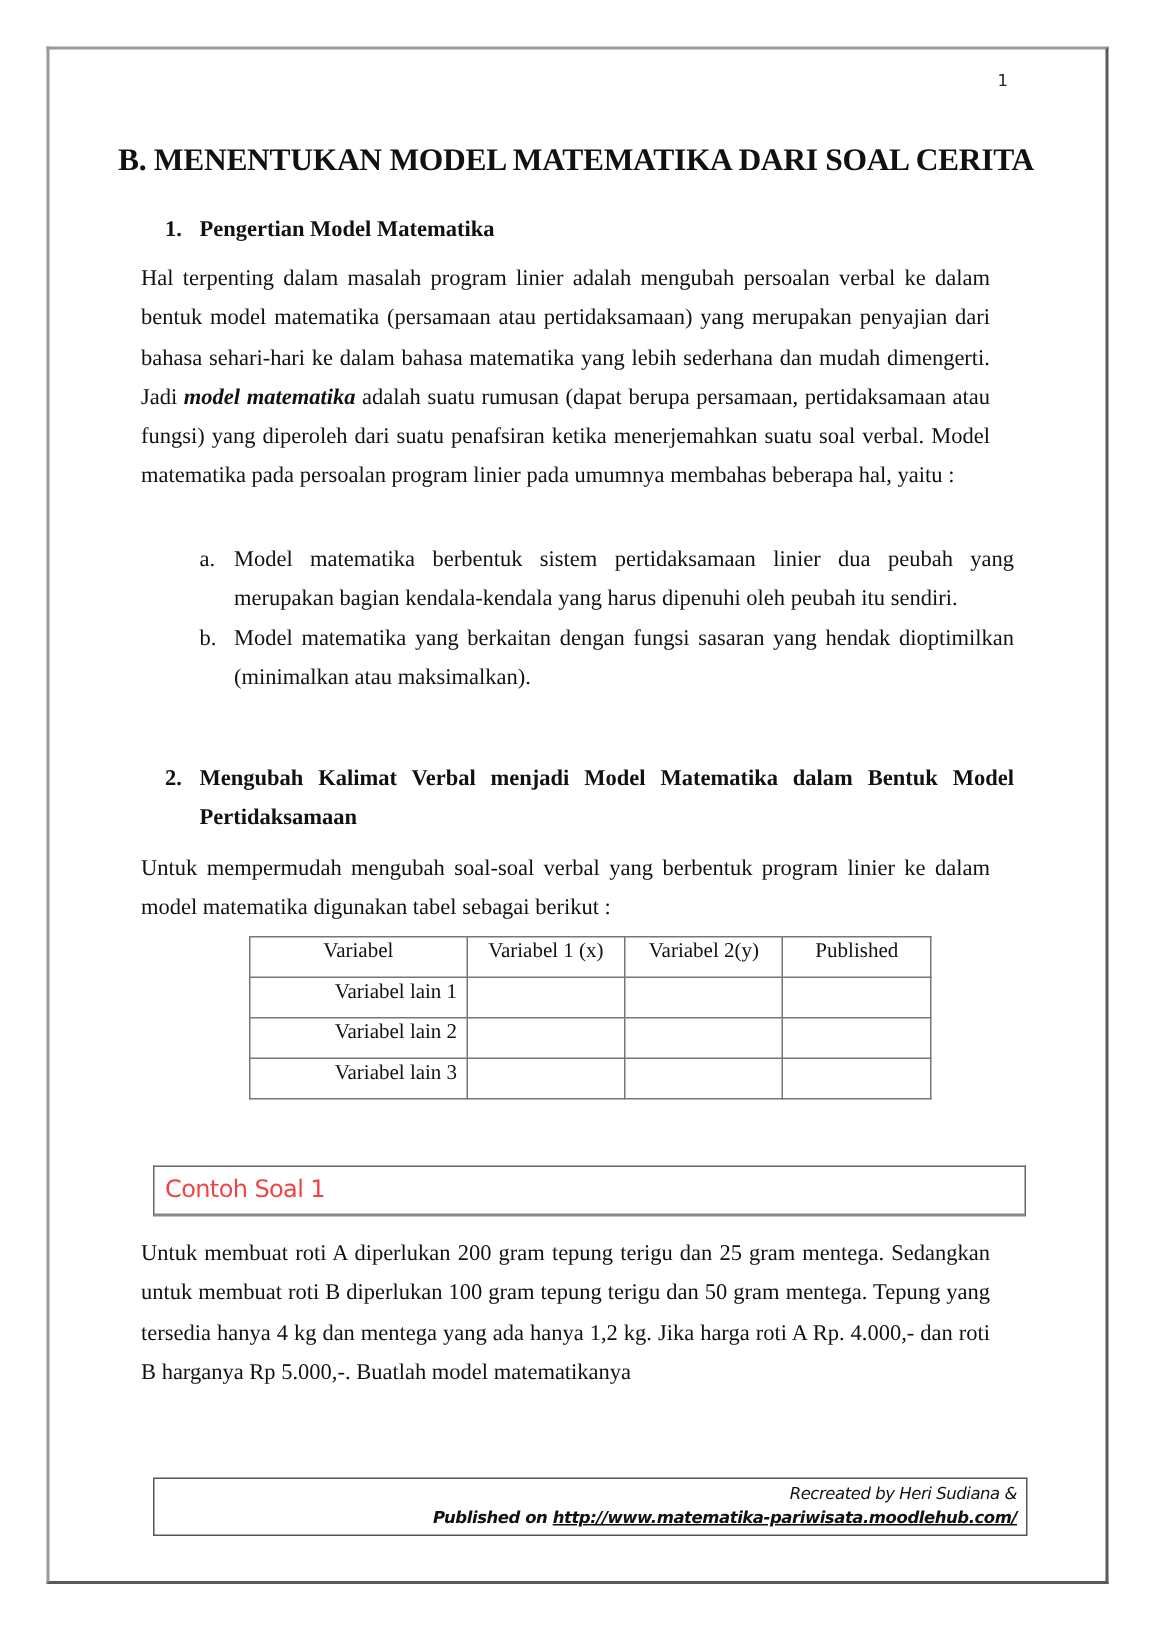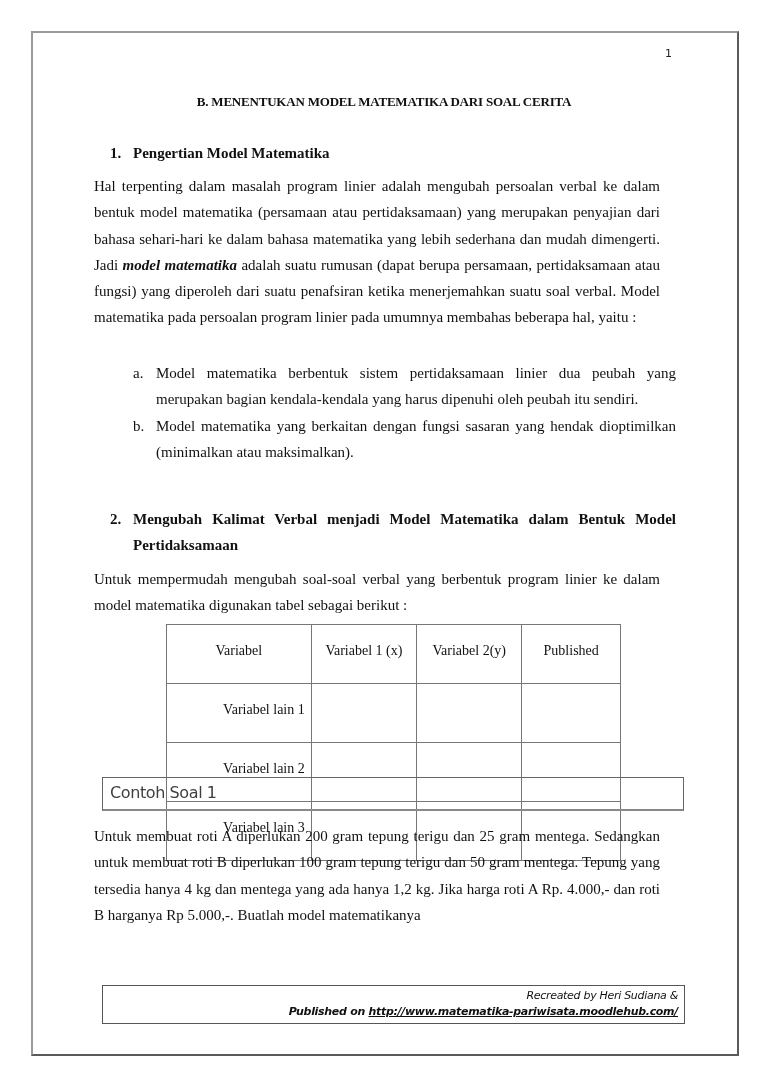--- a/index.html
+++ b/index.html
@@ -34,21 +34,21 @@
       font-family: "DejaVu Sans", sans-serif;
       font-size: 11px;
       color: #222;
     }
     .main-title {
       left: 0;
       width: 768px;
       top: 94px;
       text-align: center;
       font-weight: bold;
-      font-size: 13px;
+      font-size: 21px;
       letter-spacing: -0.2px;
     }
     .section-heading {
       left: 110px;
       font-weight: bold;
       font-size: 15px;
       line-height: 26.3px;
       width: 566px;
     }
     .section-heading .num {
@@ -98,21 +98,21 @@
       left: 166px;
       top: 624px;
       width: 455px;
       border-collapse: collapse;
       font-size: 14px;
       font-family: "Liberation Serif", serif;
     }
     table.var-table th, table.var-table td {
       border: 1px solid #777;
       height: 26px;
-      padding: 16px 6px;
+      padding: 0 6px;
       font-weight: normal;
       vertical-align: top;
       line-height: 20px;
     }
     table.var-table th { text-align: center; }
     table.var-table td { text-align: right; }
     .col0 { width: 133px; }
     .col1 { width: 93px; }
     .col2 { width: 93px; }
     .col3 { width: 86px; }
@@ -124,21 +124,21 @@
       border: 1px solid #666;
       border-bottom: 2px solid #888;
     }
     .example-title {
       position: absolute;
       left: 7px;
       top: 5px;
       font-family: "DejaVu Sans", sans-serif;
       font-size: 16px;
       letter-spacing: -0.4px;
-      color: #404040;
+      color: #ef4444;
     }
     .footer-box {
       left: 102px;
       top: 985px;
       width: 581px;
       height: 37px;
       border: 1px solid #555;
     }
     .footer-line {
       position: absolute;

